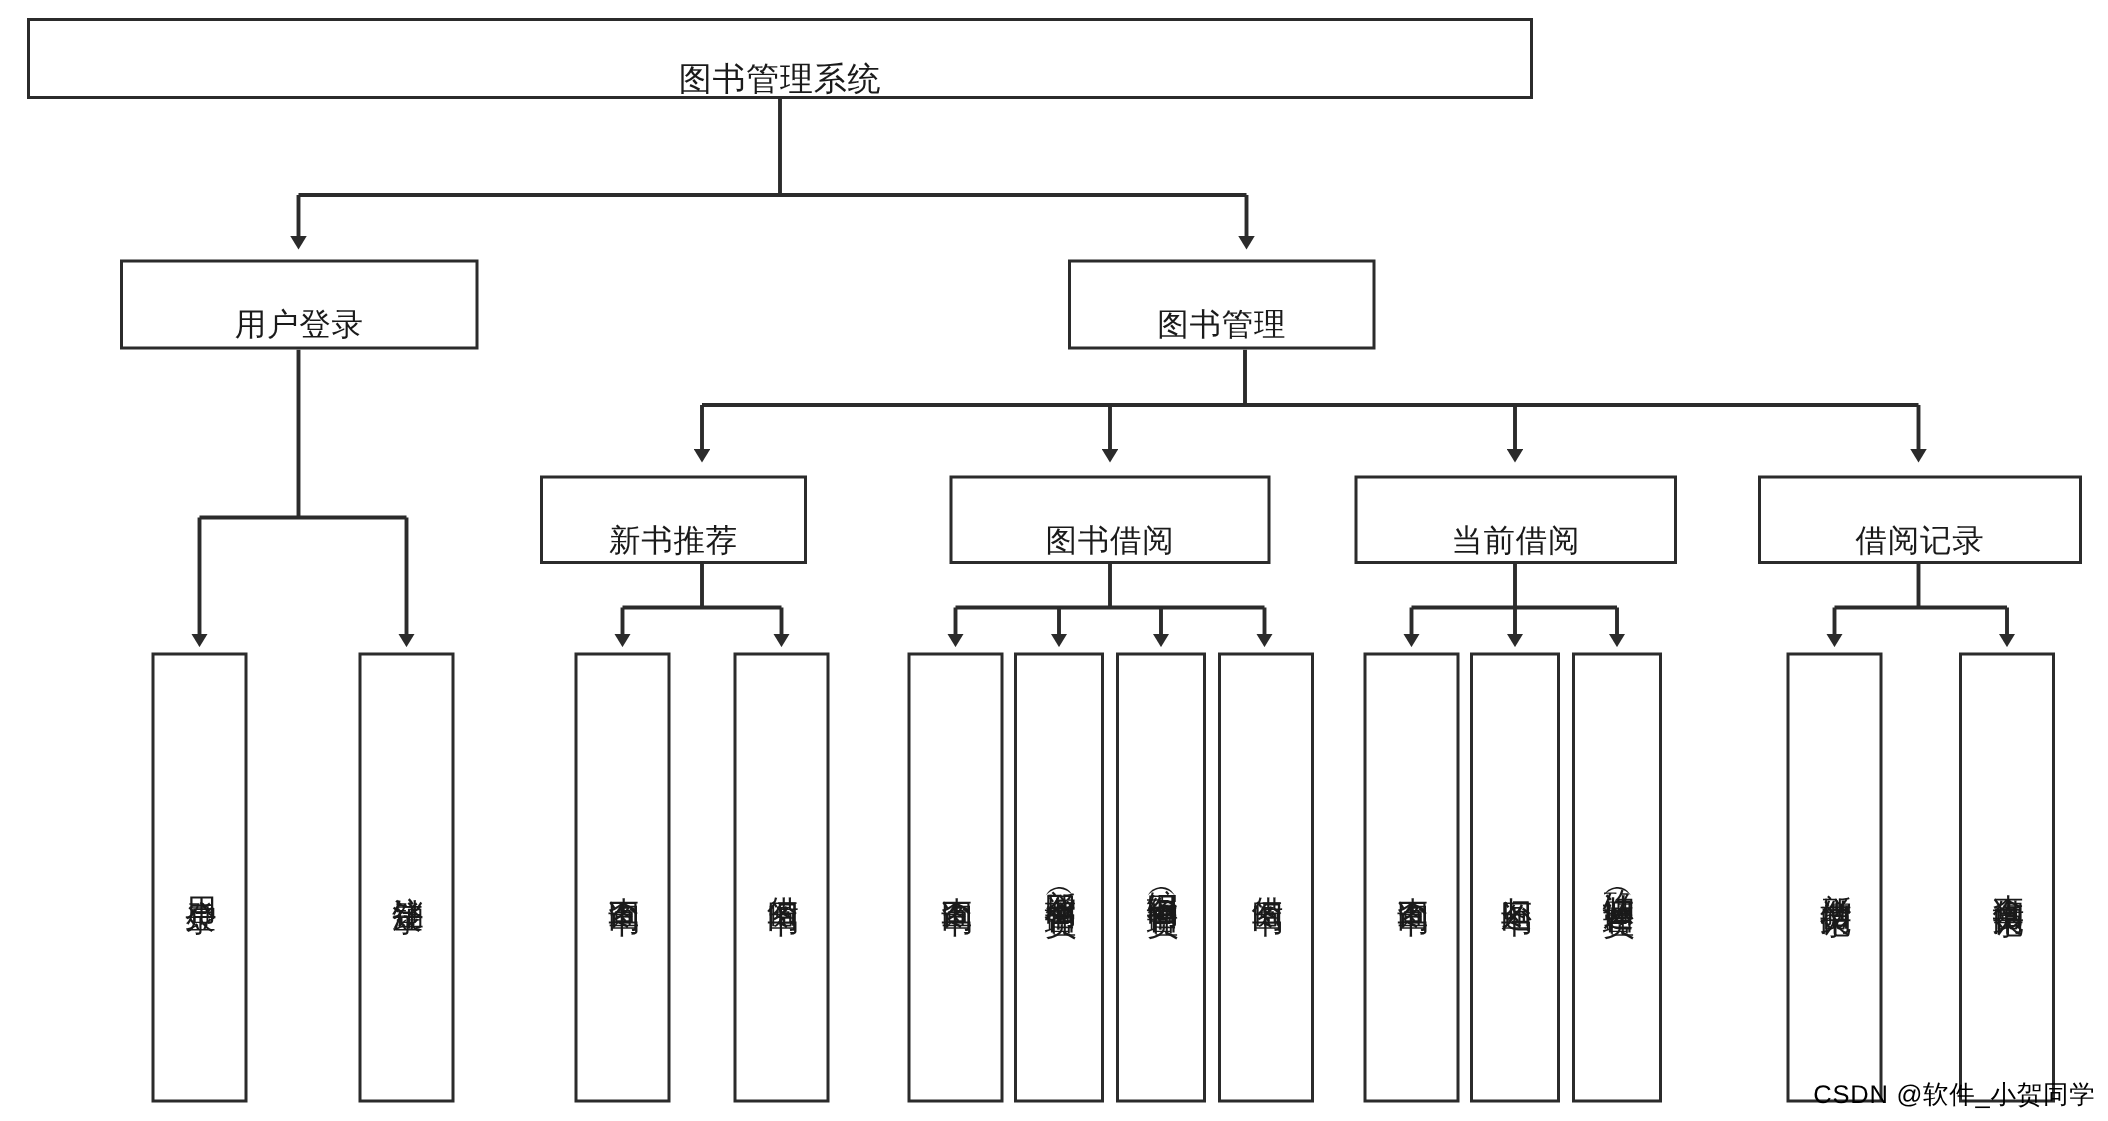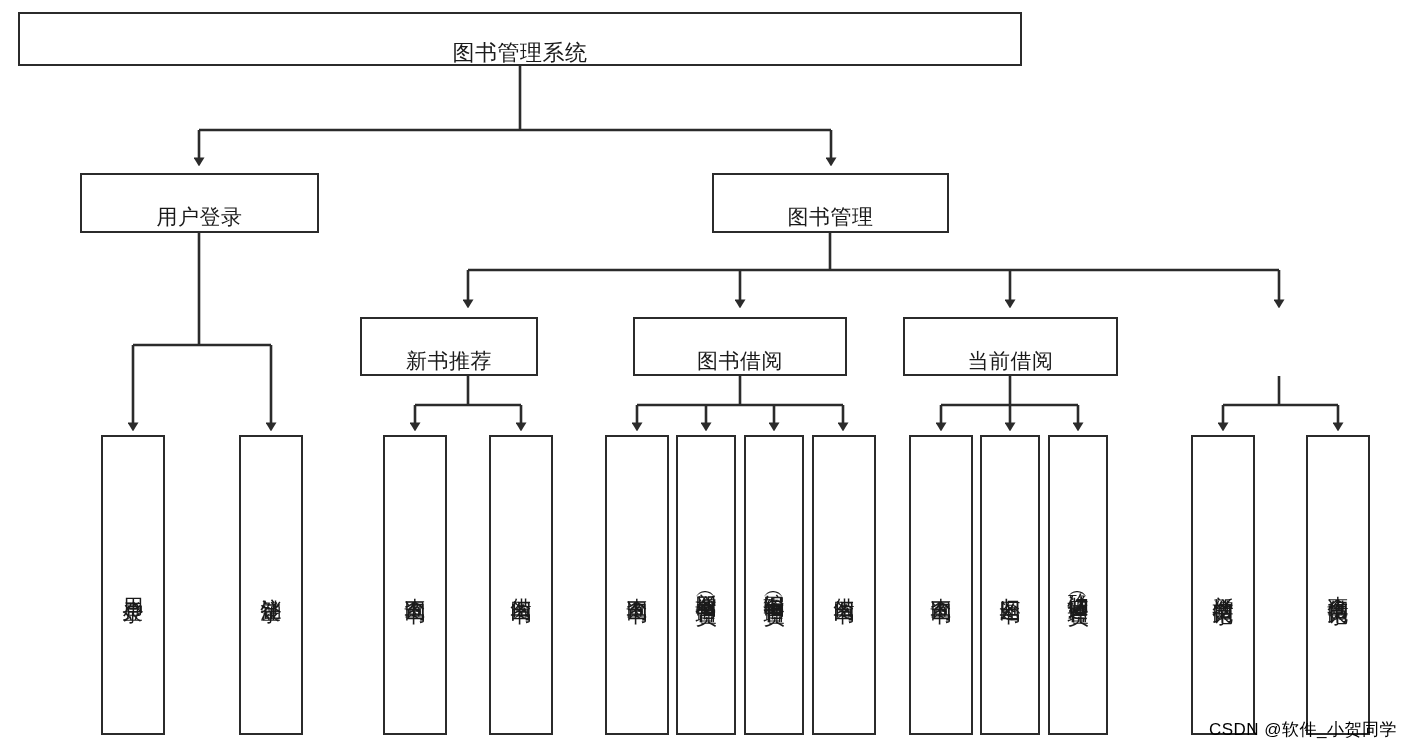--- a/index.html
+++ b/index.html
@@ -130,33 +130,36 @@
     </g>
   </svg>
 
   <div class="node h root" style="left:18px; top:12px; width:1004px; height:54px;">
     <span class="lbl">图书管理系统</span>
   </div>
 
   <div class="node h" style="left:80px; top:173px; width:239px; height:60px;">
     <span class="lbl">用户登录</span>
   </div>
-  <div class="node h" style="left:712px; top:173px; width:237px; height:60px;">
+  <div class="node h" style="left:712px; top:173px; width:205px; height:60px;">
     <span class="lbl">图书管理</span>
   </div>
 
   <div class="node h" style="left:360px; top:317px; width:178px; height:59px;">
     <span class="lbl">新书推荐</span>
   </div>
   <div class="node h" style="left:633px; top:317px; width:214px; height:59px;">
     <span class="lbl">图书借阅</span>
   </div>
   <div class="node h" style="left:903px; top:317px; width:215px; height:59px;">
     <span class="lbl">当前借阅</span>
   </div>
+  <div class="node h" style="left:1172px; top:317px; width:216px; height:59px;">
+    <span class="lbl">借阅记录</span>
+  </div>
 
   <div class="node v" style="left:101px; top:435px; width:64px; height:300px;">
     <span class="lbl">用户登录</span>
   </div>
   <div class="node v" style="left:239px; top:435px; width:64px; height:300px;">
     <span class="lbl">注销登录</span>
   </div>
 
   <div class="node v" style="left:383px; top:435px; width:64px; height:300px;">
     <span class="lbl">查询图书</span>

